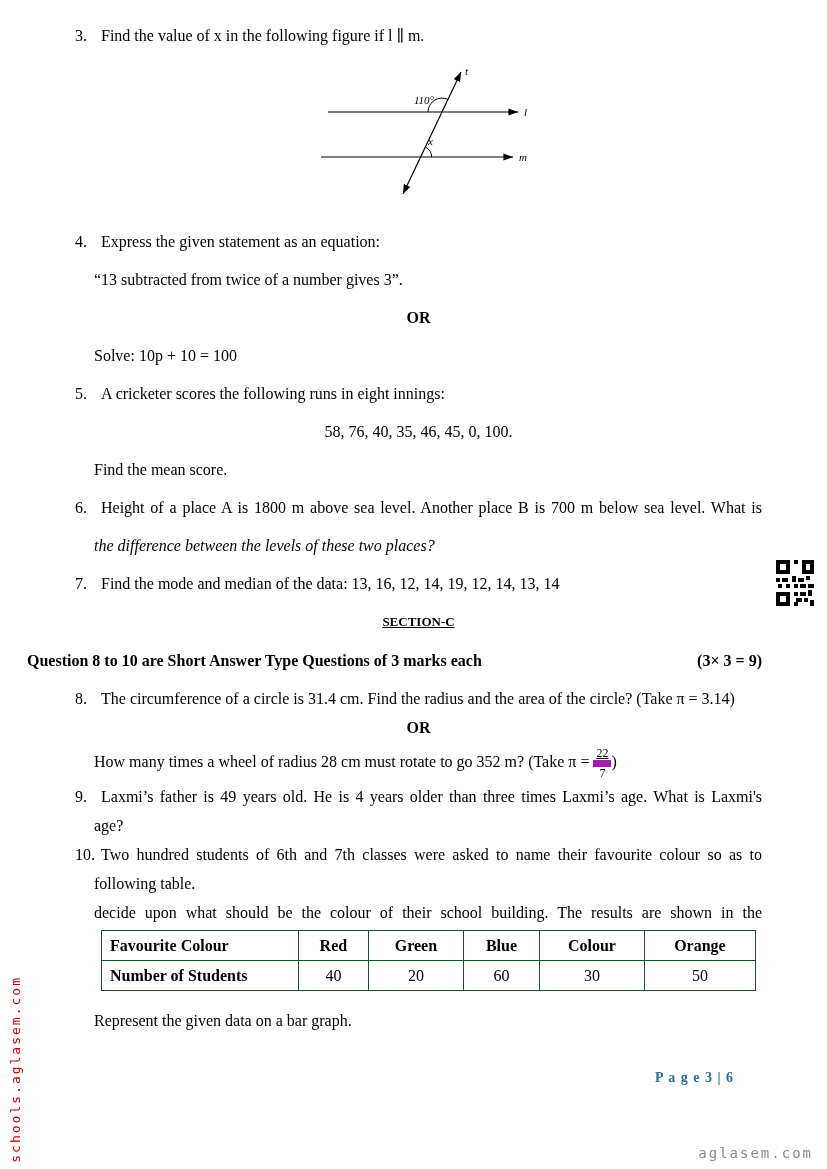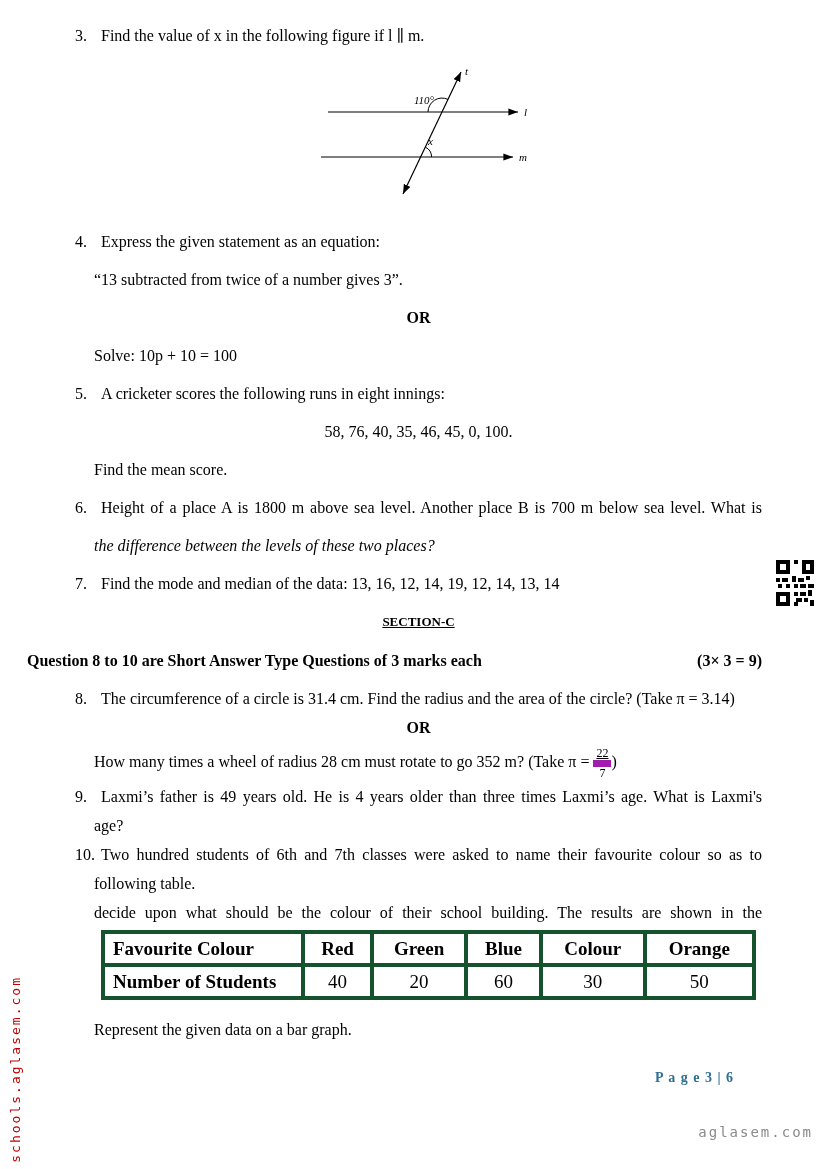--- a/index.html
+++ b/index.html
@@ -33,37 +33,37 @@
   .figure-wrap{width:260px;margin:4px auto 24px auto;position:relative;left:14px;}
   .figure-wrap svg text{font-family:"Liberation Serif",serif;font-style:italic;font-size:11px;}
   .frac{display:inline-block;vertical-align:middle;text-align:center;font-size:12px;line-height:1.1;}
   .frac .num{display:block;border-bottom:7px solid #a21caf;padding:0 3px;text-decoration:underline;}
   .frac .den{display:block;}
   table.data{
     border-collapse:collapse;margin-left:26px;width:655px;
     margin-bottom:18px;
   }
   table.data th,table.data td{
-    border:4px solid #14532d;height:29px;text-align:center;
-    font-size:19px;padding:0 6px;
+    border:1px solid #14532d;height:29px;text-align:center;
+    font-size:16px;padding:0 6px;
   }
   table.data th.first,table.data td.first{text-align:left;padding-left:8px;font-weight:bold;width:182px;}
   .footer-page{
     position:absolute;top:1070px;right:93px;
     font-family:Liberation Serif, serif;
     font-weight:bold;font-size:14px;color:#2e6e91;letter-spacing:1px;
   }
   .wm-left{
     position:absolute;left:8px;bottom:6px;
     writing-mode:vertical-rl;transform:rotate(180deg);
     font-family:"DejaVu Sans Mono",monospace;
     font-size:13px;color:#c00000;letter-spacing:2px;
   }
   .wm-bottom{
-    position:absolute;right:14px;bottom:29px;
+    position:absolute;right:14px;bottom:8px;
     font-family:"DejaVu Sans Mono",monospace;
     font-size:14px;color:#8a8a8a;letter-spacing:2px;
   }
   .qr{position:absolute;right:13px;top:560px;}
 </style>
 </head>
 <body>
 
 <div class="page">
   <div class="content">

